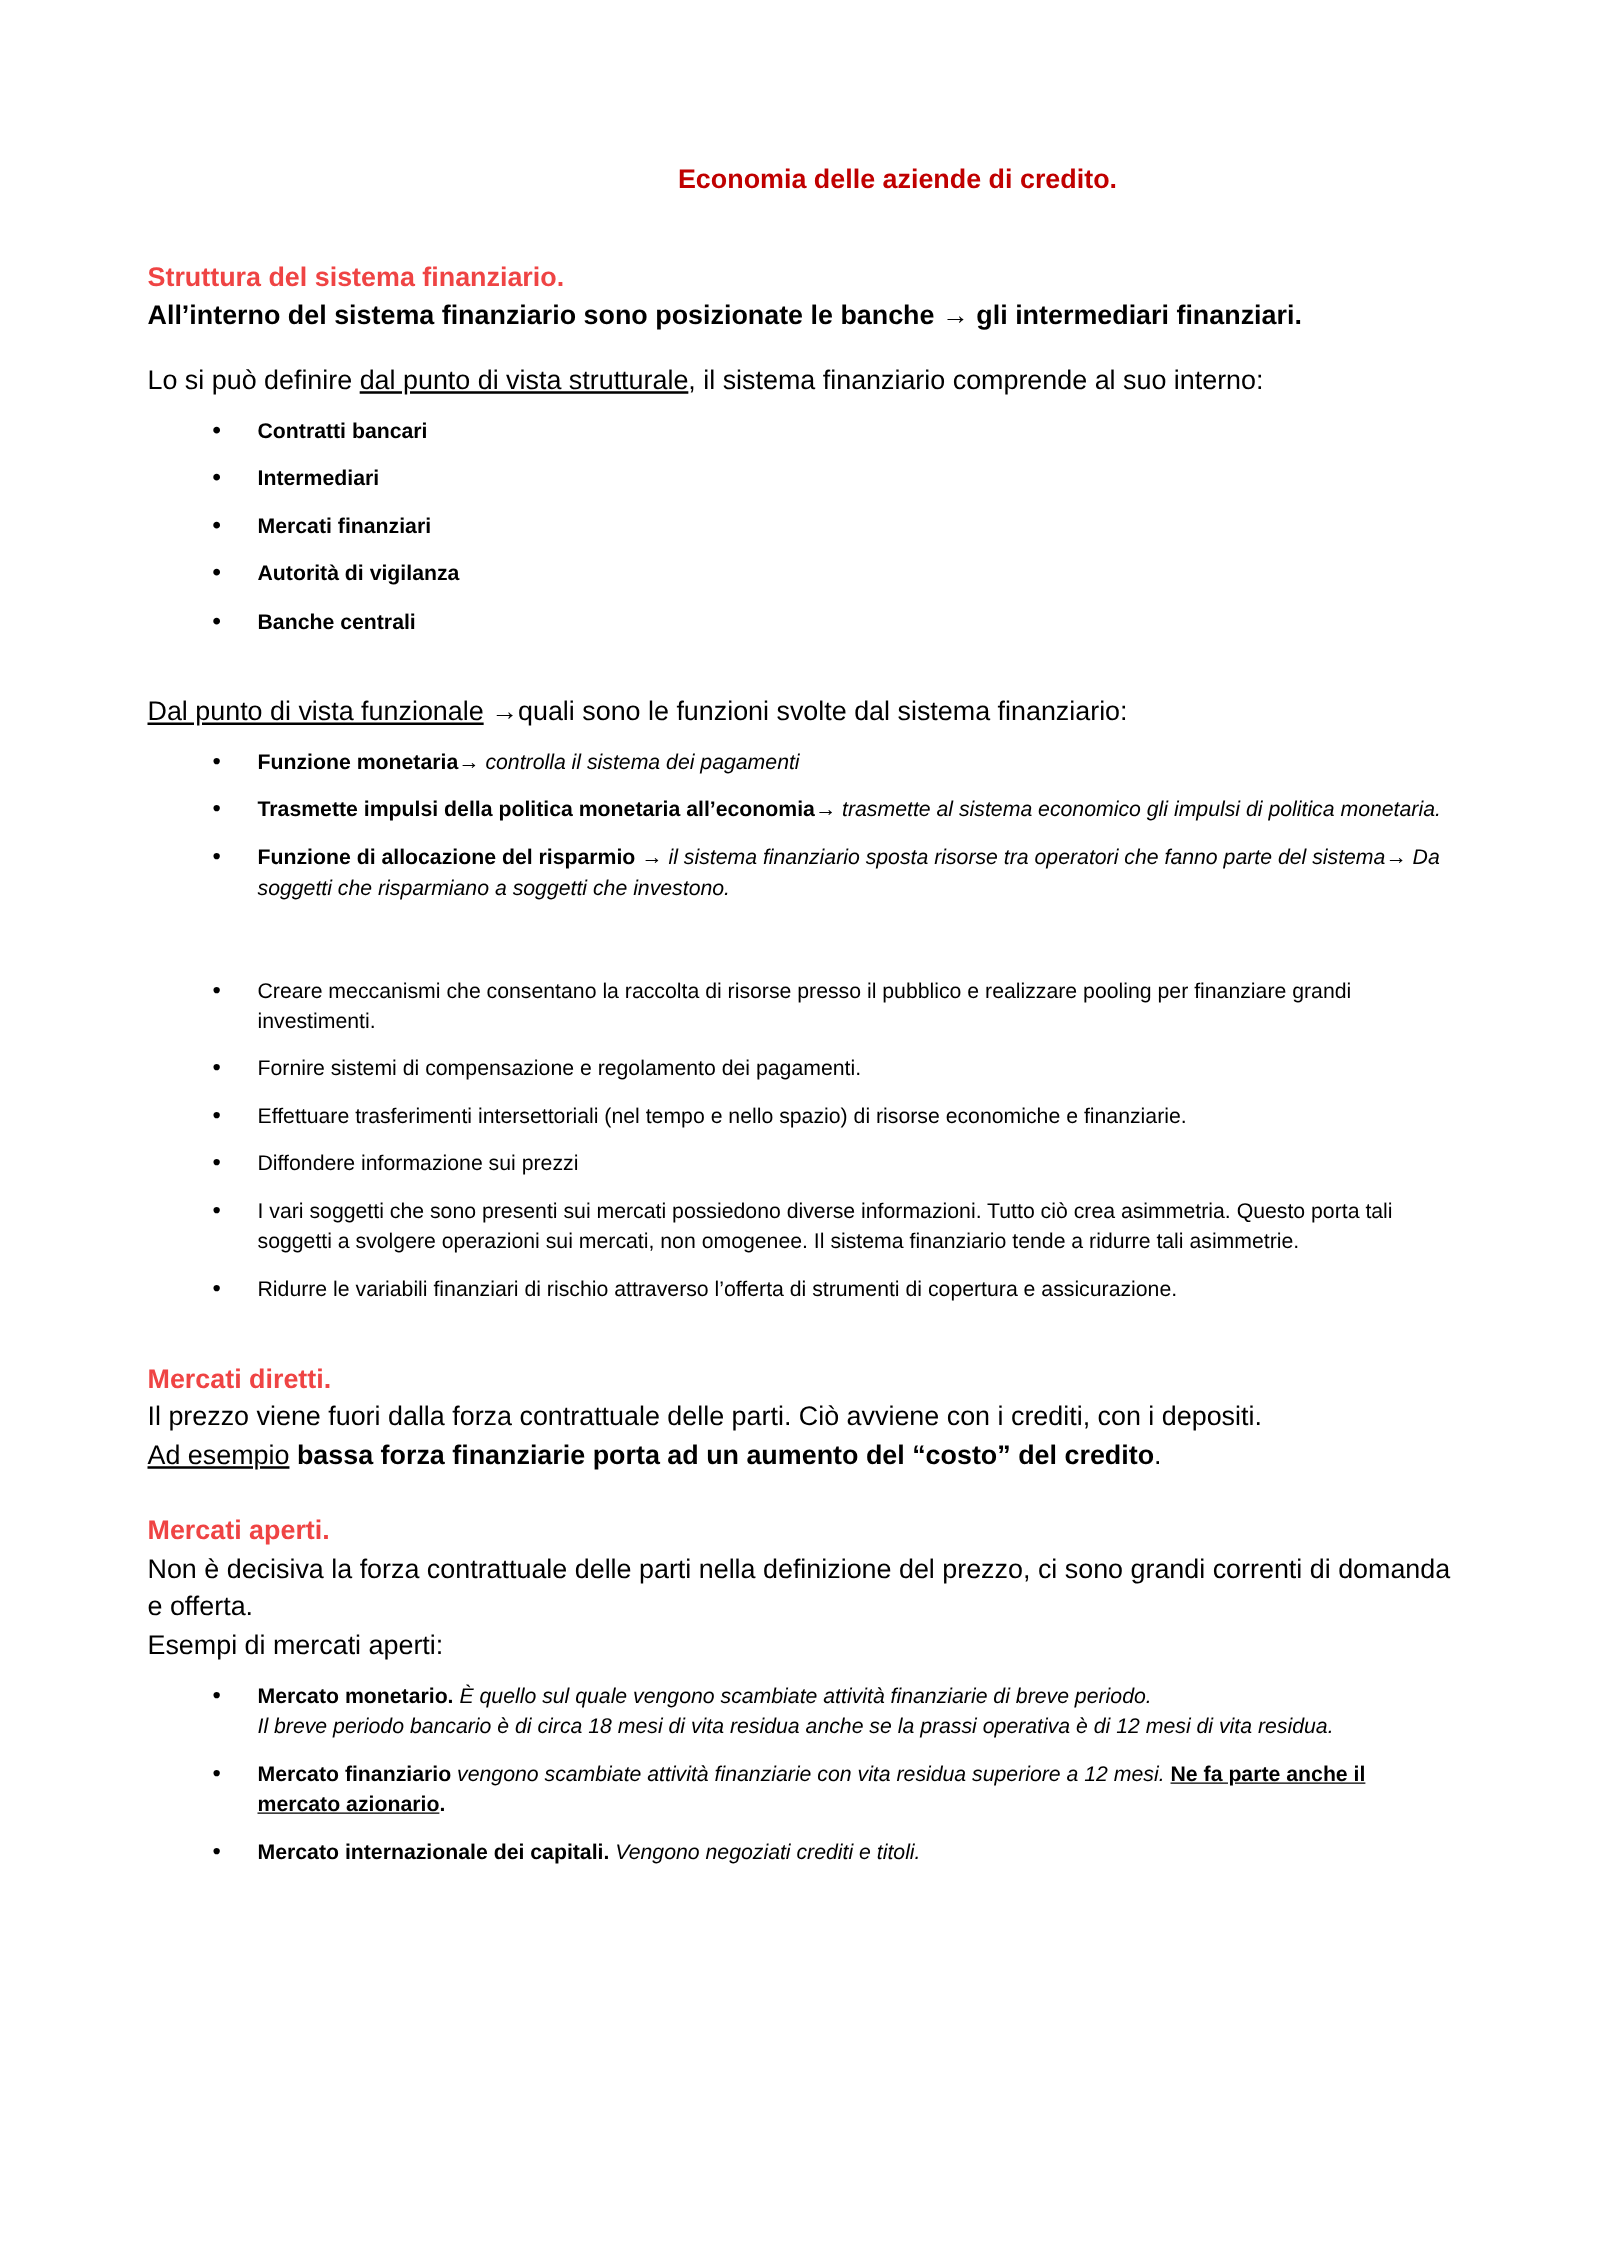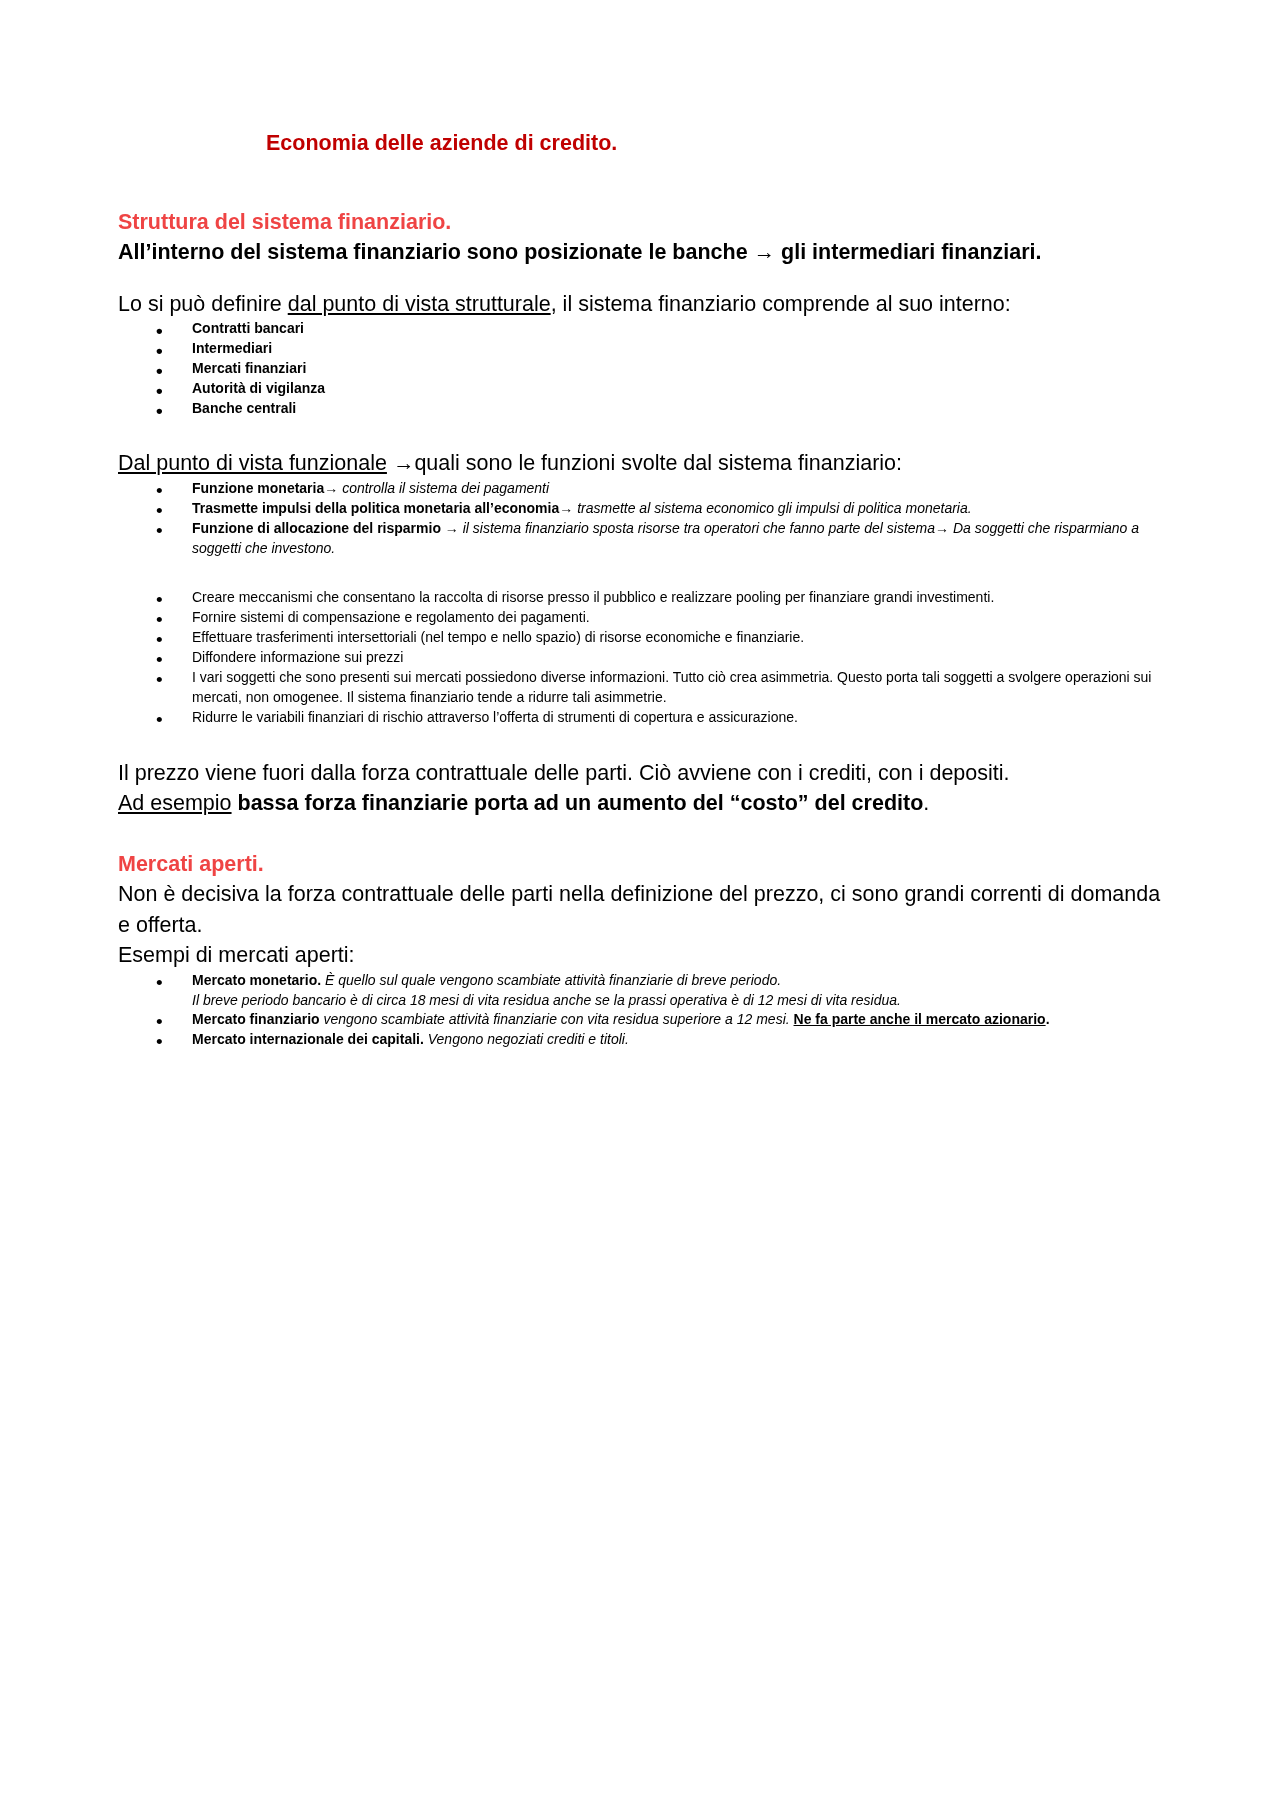--- a/index.html
+++ b/index.html
@@ -18,21 +18,21 @@
     box-sizing: border-box;
     padding: 110px 110px 40px 118px;
     overflow: hidden;
   }
   .doc {
     font-size: 21.5px;
     line-height: 1.42;
     color: #000000;
   }
   .doc-title {
-    text-align: left;
+    text-align: center;
     color: #c00000;
     font-weight: bold;
     font-size: 21.5px;
     margin: 18px 0 0 0;
     padding-left: 148px;
   }
   .spacer-lg { height: 48px; }
   .spacer-md { height: 30px; }
   .spacer-sm { height: 21px; }
 
@@ -49,22 +49,22 @@
   .para.bold { font-weight: bold; }
 
   ul.bullets {
     list-style: none;
     margin: 0;
     padding: 0;
   }
   ul.bullets > li {
     position: relative;
     padding-left: 74px;
-    margin: 0;
-    font-size: 14px;
+    margin: 14px;
+    font-size: 17px;
     line-height: 1.42;
   }
   ul.bullets > li::before {
     content: "\2022";
     position: absolute;
     left: 38px;
     top: -1px;
     font-size: 19px;
     line-height: 1.42;
     color: #000;
@@ -137,20 +137,21 @@
       <li>Creare meccanismi che consentano la raccolta di risorse presso il pubblico e realizzare pooling per finanziare grandi investimenti.</li>
       <li>Fornire sistemi di compensazione e regolamento dei pagamenti.</li>
       <li>Effettuare trasferimenti intersettoriali (nel tempo e nello spazio) di risorse economiche e finanziarie.</li>
       <li>Diffondere informazione sui prezzi</li>
       <li>I vari soggetti che sono presenti sui mercati possiedono diverse informazioni. Tutto ciò crea asimmetria. Questo porta tali soggetti a svolgere operazioni sui mercati, non omogenee. Il sistema finanziario tende a ridurre tali asimmetrie.</li>
       <li>Ridurre le variabili finanziari di rischio attraverso l’offerta di strumenti di copertura e assicurazione.</li>
     </ul>
 
     <div class="spacer-md"></div>
 
+    <p class="heading-red">Mercati diretti.</p>
     <p class="para">Il prezzo viene fuori dalla forza contrattuale delle parti. Ciò avviene con i crediti, con i depositi.</p>
     <p class="para">
       <span class="u">Ad esempio</span>
       <span class="b">bassa forza finanziarie porta ad un aumento del “costo” del credito</span><span>.</span>
     </p>
 
     <div class="spacer-md"></div>
 
     <p class="heading-red">Mercati aperti.</p>
     <p class="para">Non è decisiva la forza contrattuale delle parti nella definizione del prezzo, ci sono grandi correnti di domanda e offerta.</p>

